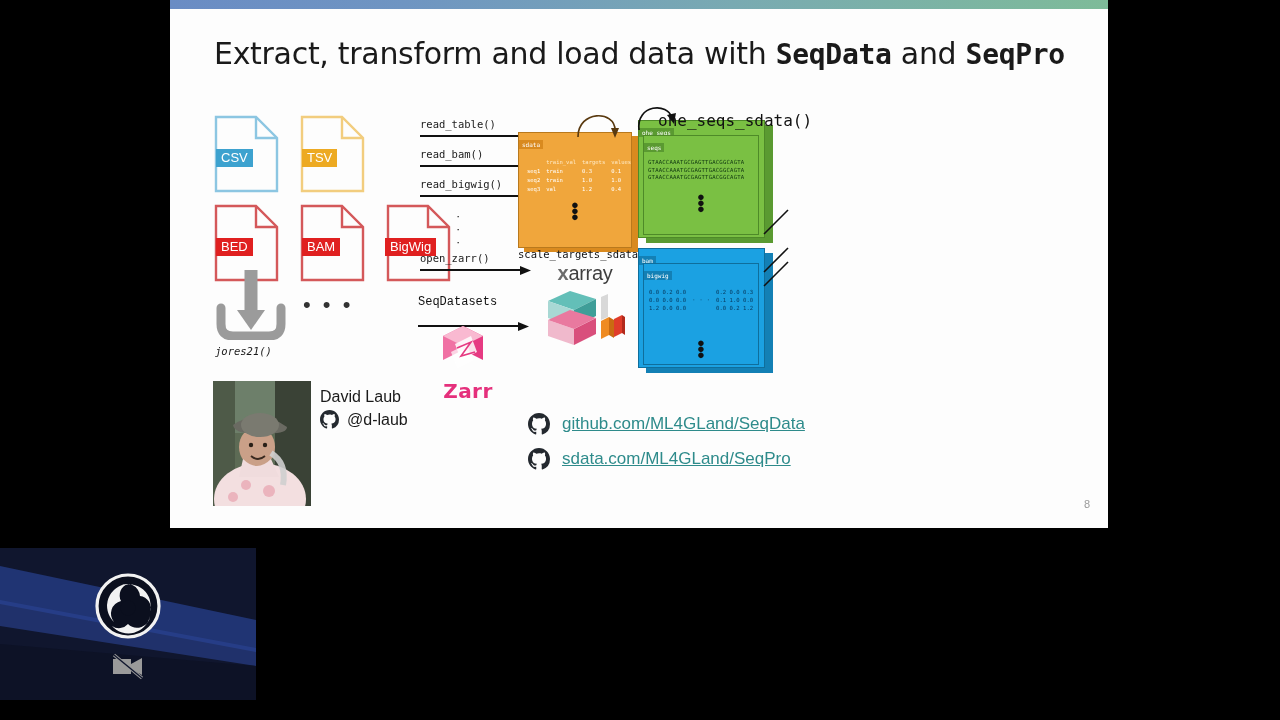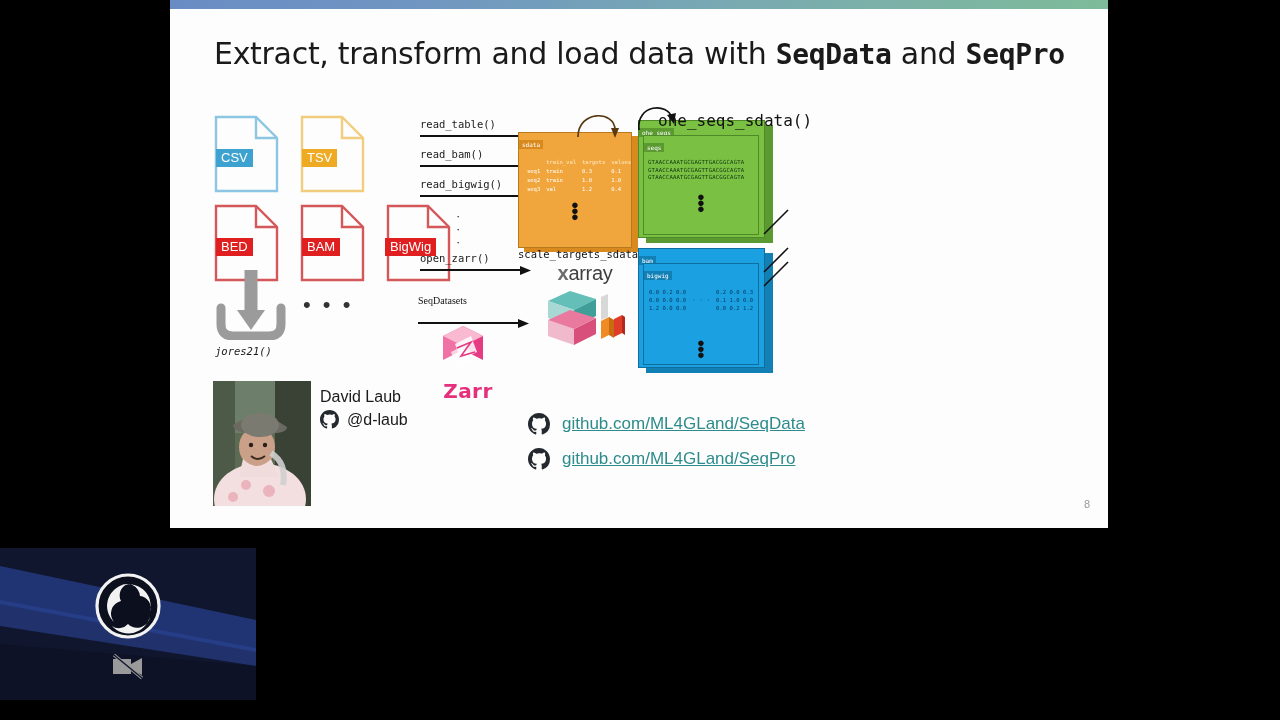--- a/index.html
+++ b/index.html
@@ -80,21 +80,21 @@
     letter-spacing: 0; margin: 3px 0 4px 0;
   }
 
   
   .dl-row { position: absolute; left: 45px; top: 268px; display: flex; align-items: flex-start; gap: 10px; }
   .dl-item { width: 78px; text-align: left; font-style: italic; }
   .dl-label { font-family: "DejaVu Sans Mono", monospace; font-size: 10.5px; color: #1a1a1a; margin-top: 1px; }
   .dots3 { font-size: 22px; color: #333; letter-spacing: 3px; margin-top: 26px; line-height: 1; }
 
   .seqds-wrap { position: absolute; left: 248px; top: 295px; width: 110px; }
-  .seqds-lbl { font-family: Liberation Serif, serif; font-size: 10px; color: #111; margin-bottom: 8px; }
+  .seqds-lbl { font-family: Liberation Mono, monospace; font-size: 12px; color: #111; margin-bottom: 8px; }
 
   
   .zarr-wrap { position: absolute; left: 258px; top: 322px; width: 80px; text-align: center; }
   .zarr-text { font-family: "DejaVu Sans", sans-serif; font-weight: 700; font-size: 20px; color: #e5307c; letter-spacing: 0.5px; margin-top: 1px;}
 
   
   .xarray-wrap { position: absolute; left: 360px; top: 262px; width: 110px; text-align: center; }
   .xarray-text { font-size: 20px; color: #3f3f3f; font-family: "Liberation Sans", sans-serif; letter-spacing: -0.3px; }
   .xarray-text .xb { color: #6b6b6b; font-weight: 700; }
 
@@ -487,21 +487,21 @@
       </div>
       <div class="link-row">
         <svg width="22" height="22" viewBox="0 0 16 16">
           <path fill="#24292f" d="M8 0C3.58 0 0 3.58 0 8c0 3.54 2.29 6.53 5.47 7.59.4.07.55-.17.55-.38
             0-.19-.01-.82-.01-1.49-2.01.37-2.53-.49-2.69-.94-.09-.23-.48-.94-.82-1.13-.28-.15-.68-.52-.01-.53.63-.01
             1.08.58 1.23.82.72 1.21 1.87.87 2.33.66.07-.52.28-.87.51-1.07-1.78-.2-3.64-.89-3.64-3.95
             0-.87.31-1.59.82-2.15-.08-.2-.36-1.02.08-2.12 0 0 .67-.21 2.2.82a7.42 7.42 0 0 1 2-.27c.68 0 1.36.09
             2 .27 1.53-1.04 2.2-.82 2.2-.82.44 1.1.16 1.92.08 2.12.51.56.82 1.27.82 2.15 0 3.07-1.87 3.75-3.65
             3.95.29.25.54.73.54 1.48 0 1.07-.01 1.93-.01 2.2 0 .21.15.46.55.38A8.01 8.01 0 0 0 16 8c0-4.42-3.58-8-8-8z"></path>
         </svg>
-        <span class="link-a">github.com/ML4GLand/SeqPro</span>
+        <span class="link-a">sdata.com/ML4GLand/SeqPro</span>
       </div>
     </div>
 
     <div class="page-num">8</div>
   </div>
 
   <div class="obs-panel">
     <svg width="256" height="152" viewBox="0 0 256 152" style="position:absolute;left:0;top:0;">
       <rect x="0" y="0" width="256" height="152" fill="#10162e"></rect>
       <polygon points="0,18 256,72 256,104 0,56" fill="#23397f" opacity="0.85"></polygon>

